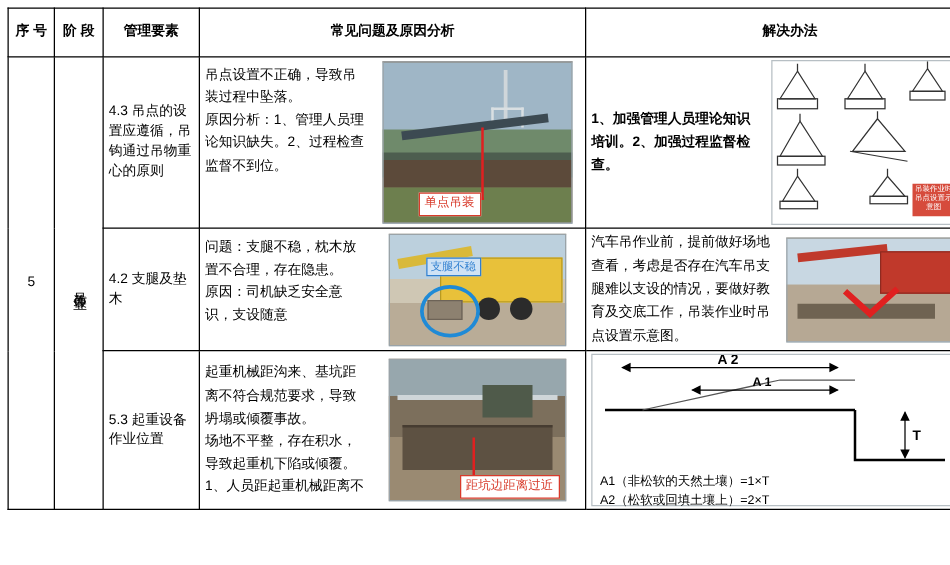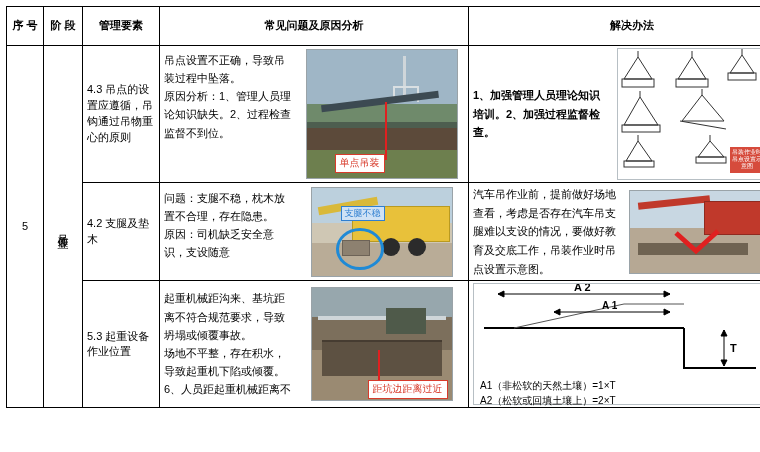--- a/index.html
+++ b/index.html
@@ -232,21 +232,21 @@
           </div>
         </td>
       </tr>
 
       <tr>
         <td class="elem-cell">5.3 起重设备作业位置</td>
         <td class="cellpad">
           <div class="issue-wrap">
             <div class="issue-text" style="white-space:pre-line;">起重机械距沟来、基坑距离不符合规范要求，导致坍塌或倾覆事故。
 场地不平整，存在积水，导致起重机下陷或倾覆。
-6、人员距起重机械距离不</div>
+1、人员距起重机械距离不</div>
             <div class="issue-fig">
               <div class="fig ph3">
                 <div class="rail"></div>
                 <div class="mach"></div>
                 <div class="pit"></div>
                 <div class="redline" style="left:66px;top:62px;width:2px;height:34px;"></div>
                 <div class="cap" style="left:36px;top:92px;">距坑边距离过近</div>
               </div>
             </div>
           </div>

